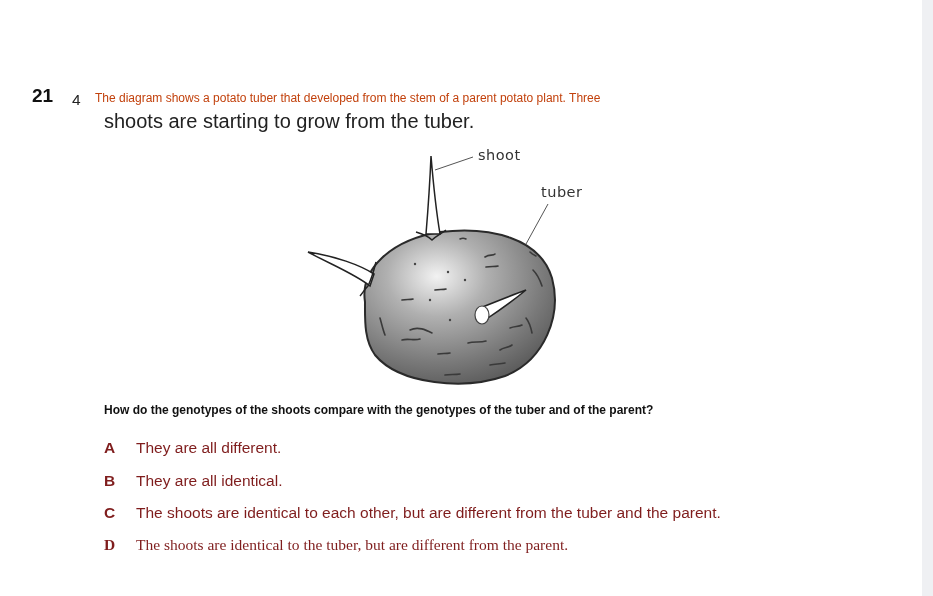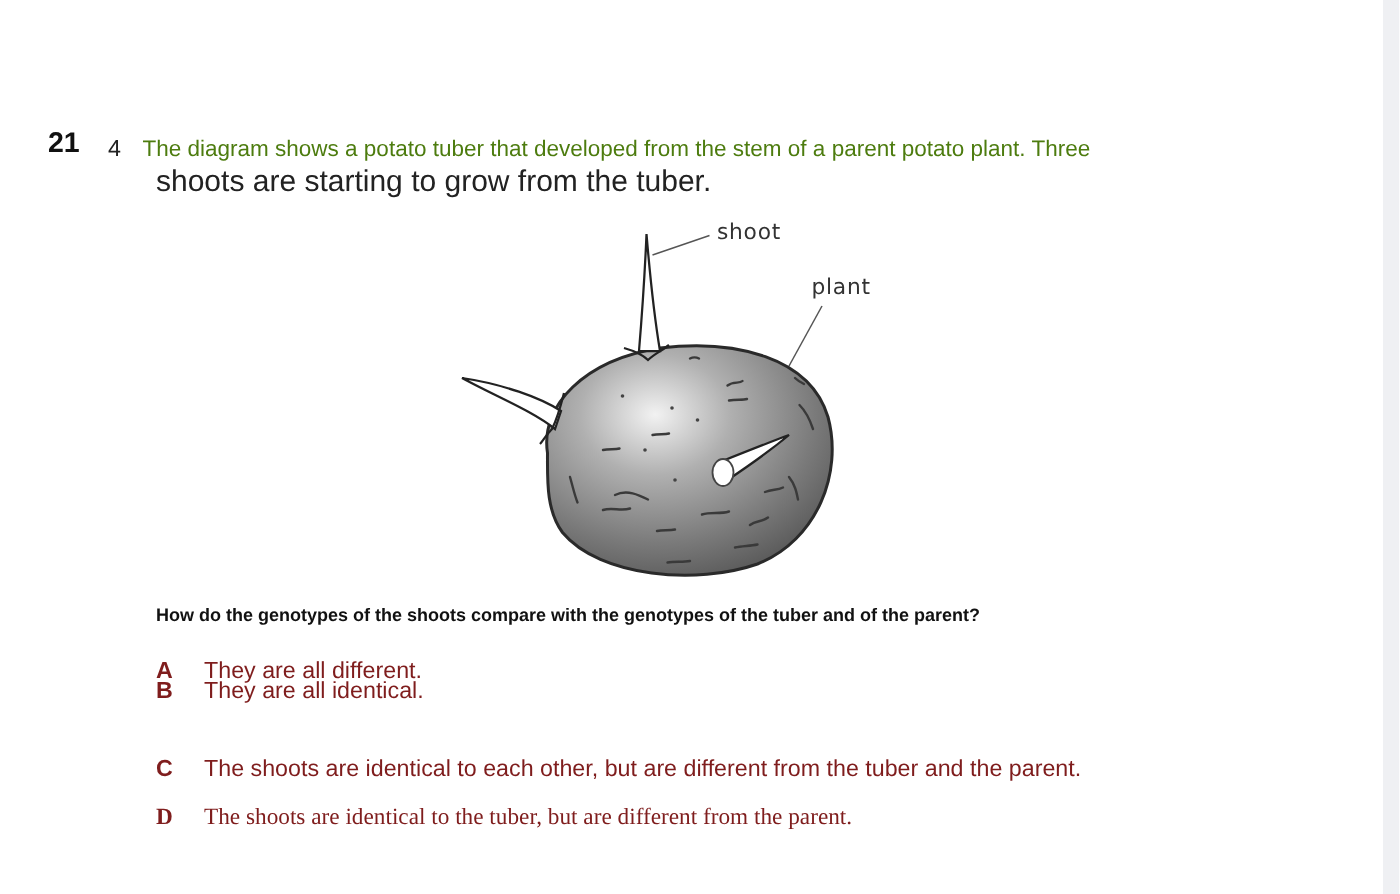--- a/index.html
+++ b/index.html
@@ -16,21 +16,21 @@
     .qnum {
       position: absolute; left: 32px; top: 85px;
       font-size: 19px; font-weight: bold; color: #111;
     }
     .subnum {
       position: absolute; left: 72px; top: 91px;
       font-size: 15.5px; color: #222;
     }
     .stem1 {
       position: absolute; left: 95px; top: 91px;
-      font-size: 15px; color: #4d7c0f; white-space: nowrap;
+      font-size: 12px; color: #c2410c; white-space: nowrap;
     }
     .stem2 {
       position: absolute; left: 104px; top: 110px;
       font-size: 20px; color: #222; white-space: nowrap;
     }
     .diagram {
       position: absolute; left: 290px; top: 140px; width: 310px; height: 250px;
     }
     .label {
       position: absolute; font-size: 14.5px; color: #333; letter-spacing: 0.5px;
@@ -103,29 +103,29 @@
       <circle cx="158" cy="132" r="1.2"></circle>
       <circle cx="175" cy="140" r="1.2"></circle>
       <circle cx="160" cy="180" r="1.2"></circle>
       <circle cx="140" cy="160" r="1.2"></circle>
     </g>
 
     <line x1="145" y1="30" x2="183" y2="17" stroke="#555" stroke-width="1"></line>
     <line x1="236" y1="104" x2="258" y2="64" stroke="#555" stroke-width="1"></line>
   </svg>
   <div class="label" style="left:188px; top:7px;">shoot</div>
-  <div class="label" style="left:251px; top:44px;">plant</div>
+  <div class="label" style="left:251px; top:44px;">tuber</div>
 </div>
 
 <div class="question">How do the genotypes of the shoots compare with the genotypes of the tuber and of the parent?</div>
 
 <div class="option" style="top:439px;">
   <span class="letter">A</span><span>They are all different.</span>
 </div>
-<div class="option" style="top:452px;">
+<div class="option" style="top:472px;">
   <span class="letter">B</span><span>They are all identical.</span>
 </div>
 <div class="option" style="top:504px;">
   <span class="letter">C</span><span>The shoots are identical to each other, but are different from the tuber and the parent.</span>
 </div>
 <div class="option" style="top:536px;font-family:Liberation Serif, serif;">
   <span class="letter">D</span><span>The shoots are identical to the tuber, but are different from the parent.</span>
 </div>
 
 </body></html>

